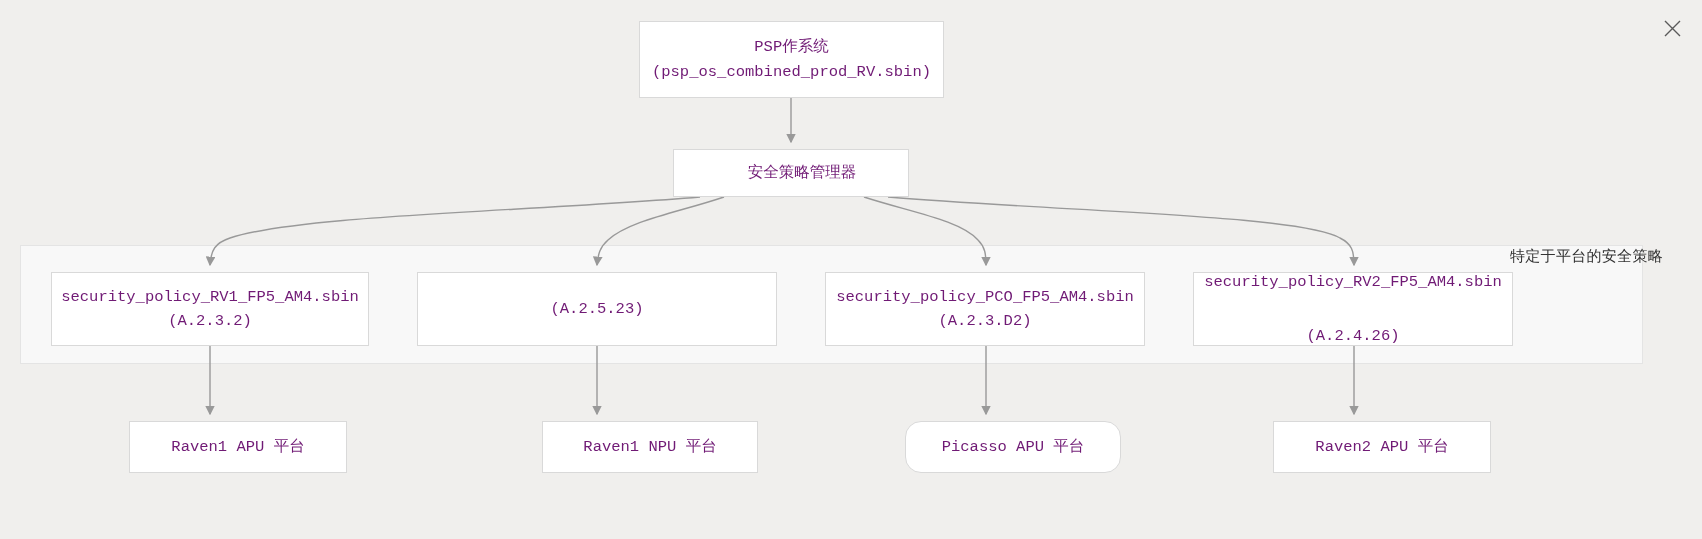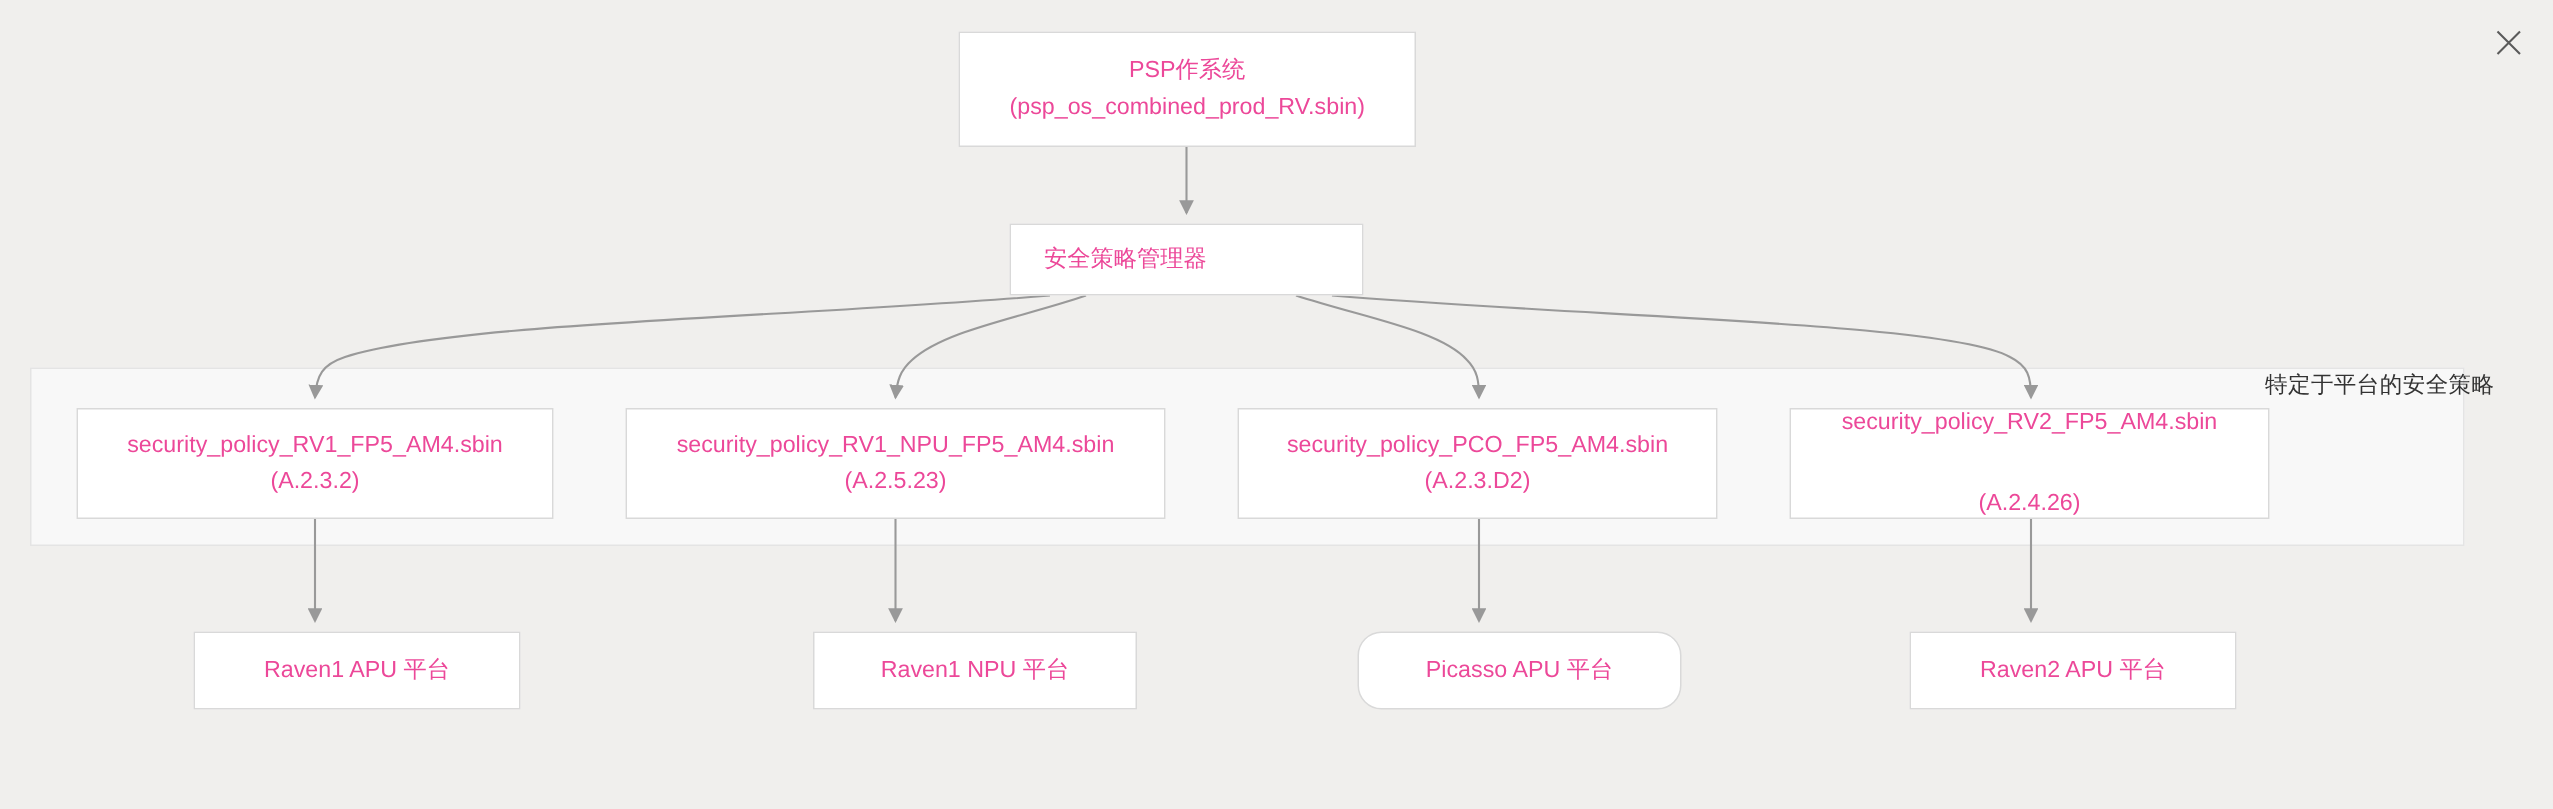--- a/index.html
+++ b/index.html
@@ -62,45 +62,46 @@
   .node {
     position: absolute;
     background: #ffffff;
     border: 1px solid #d9d9d9;
     box-sizing: border-box;
     display: flex;
     flex-direction: column;
     align-items: center;
     justify-content: center;
     font-size: 15.5px;
-    color: #ec4899;
+    color: #701a75;
     line-height: 1.55;
     text-align: center;
     overflow: hidden;
     white-space: nowrap;
+    font-family: Liberation Mono, monospace;
   }
 
   
   #node-psp {
     left: 639px;
     top: 21px;
     width: 305px;
     height: 77px;
     justify-content: center;
   }
   #node-psp .ln1 { display: block; }
   #node-psp .ln2 { display: block; }
 
   
   #node-spm {
     left: 673px;
     top: 149px;
     width: 236px;
     height: 48px;
-    align-items: flex-start;
+    align-items: center;
     padding-left: 22px;
     justify-content: center;
   }
 
   
   .policy-node {
     top: 272px;
     height: 74px;
   }
   #node-p1 { left: 51px;   width: 318px; }
@@ -176,21 +177,20 @@
 
   <div class="node" id="node-spm">
     <span>安全策略管理器</span>
   </div>
 
   <div class="node policy-node" id="node-p1">
     <span>security_policy_RV1_FP5_AM4.sbin</span>
     <span class="sub">(A.2.3.2)</span>
   </div>
   <div class="node policy-node" id="node-p2">
-    <span>security_policy_RV1_NPU_FP5_AM4.sbin</span>
     <span class="sub">(A.2.5.23)</span>
   </div>
   <div class="node policy-node" id="node-p3">
     <span>security_policy_PCO_FP5_AM4.sbin</span>
     <span class="sub">(A.2.3.D2)</span>
   </div>
   <div class="node policy-node" id="node-p4">
     <span>security_policy_RV2_FP5_AM4.sbin</span>
     <span class="sub">(A.2.4.26)</span>
   </div>

